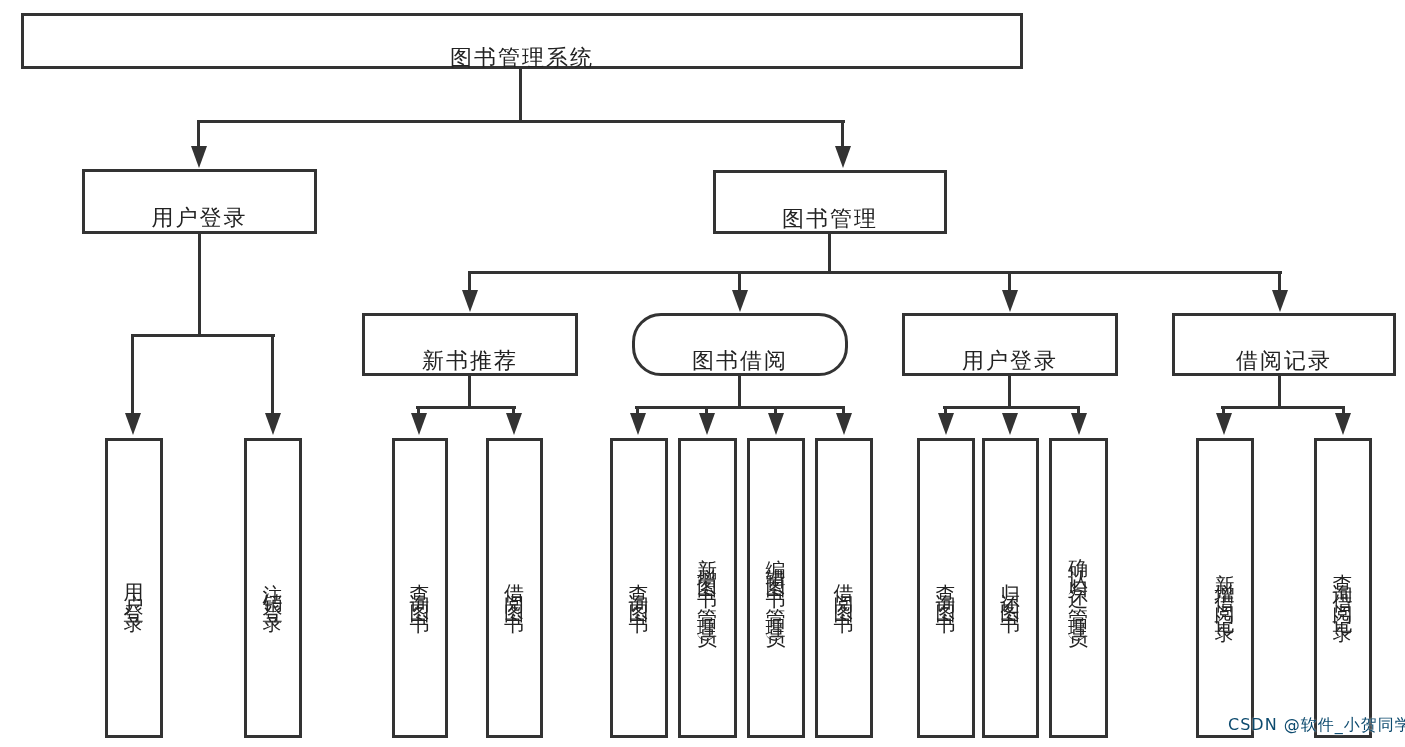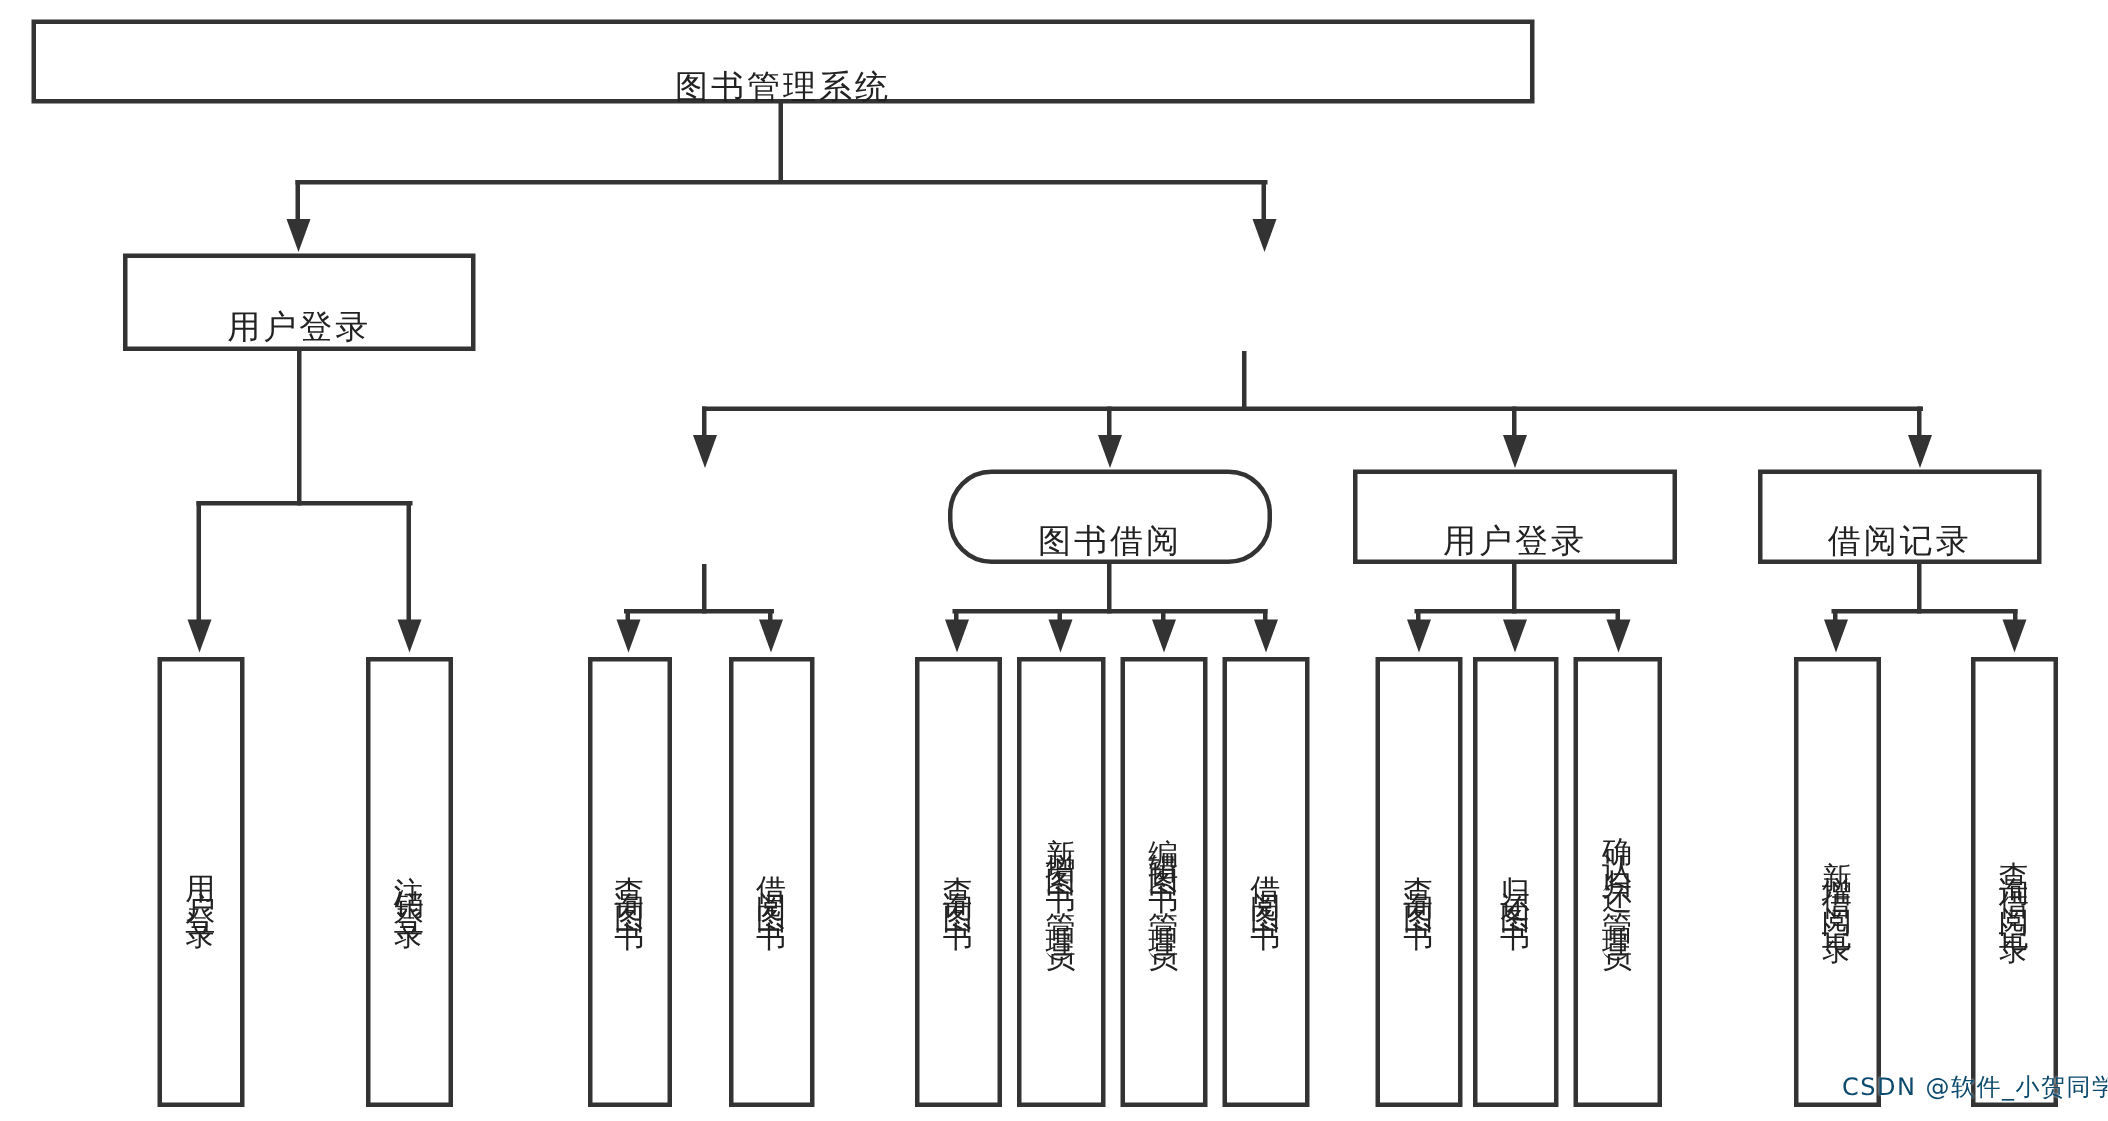--- a/index.html
+++ b/index.html
@@ -44,46 +44,52 @@
 
   <div class="hline" style="left:197px;top:120px;width:648px;"></div>
   <div class="vline" style="left:197px;top:120px;height:30px;"></div>
   <div class="vline" style="left:841px;top:120px;height:30px;"></div>
   <div class="arrow" style="left:191px;top:146px;"></div>
   <div class="arrow" style="left:835px;top:146px;"></div>
 
   <div class="box" style="left:82px;top:169px;width:235px;height:65px;">
     <span class="hbox-label">用户登录</span>
   </div>
+  <div class="box" style="left:713px;top:170px;width:234px;height:64px;">
+    <span class="hbox-label">图书管理</span>
+  </div>
 
   <div class="vline" style="left:198px;top:233px;height:104px;"></div>
   <div class="hline" style="left:131px;top:334px;width:144px;"></div>
   <div class="vline" style="left:131px;top:334px;height:82px;"></div>
   <div class="vline" style="left:271px;top:334px;height:82px;"></div>
   <div class="arrow" style="left:125px;top:413px;"></div>
   <div class="arrow" style="left:265px;top:413px;"></div>
 
   <div class="vline" style="left:828px;top:234px;height:40px;"></div>
   <div class="hline" style="left:468px;top:271px;width:814px;"></div>
   <div class="vline" style="left:468px;top:271px;height:21px;"></div>
   <div class="vline" style="left:738px;top:271px;height:21px;"></div>
   <div class="vline" style="left:1008px;top:271px;height:21px;"></div>
   <div class="vline" style="left:1278px;top:271px;height:21px;"></div>
   <div class="arrow" style="left:462px;top:290px;"></div>
   <div class="arrow" style="left:732px;top:290px;"></div>
   <div class="arrow" style="left:1002px;top:290px;"></div>
   <div class="arrow" style="left:1272px;top:290px;"></div>
 
+  <div class="box" style="left:362px;top:313px;width:216px;height:63px;">
+    <span class="hbox-label">新书推荐</span>
+  </div>
   <div class="box" style="left:632px;top:313px;width:216px;height:63px;border-radius:29px;">
     <span class="hbox-label">图书借阅</span>
   </div>
   <div class="box" style="left:902px;top:313px;width:216px;height:63px;">
     <span class="hbox-label">用户登录</span>
   </div>
-  <div class="box" style="left:1172px;top:313px;width:189px;height:63px;justify-content:center;">
+  <div class="box" style="left:1172px;top:313px;width:224px;height:63px;justify-content:center;">
     <span class="hbox-label">借阅记录</span>
   </div>
 
   <div class="vline" style="left:468px;top:376px;height:33px;"></div>
   <div class="hline" style="left:416px;top:406px;width:100px;"></div>
   <div class="vline" style="left:417px;top:406px;height:12px;"></div>
   <div class="vline" style="left:512px;top:406px;height:12px;"></div>
   <div class="arrow" style="left:411px;top:413px;"></div>
   <div class="arrow" style="left:506px;top:413px;"></div>
 

